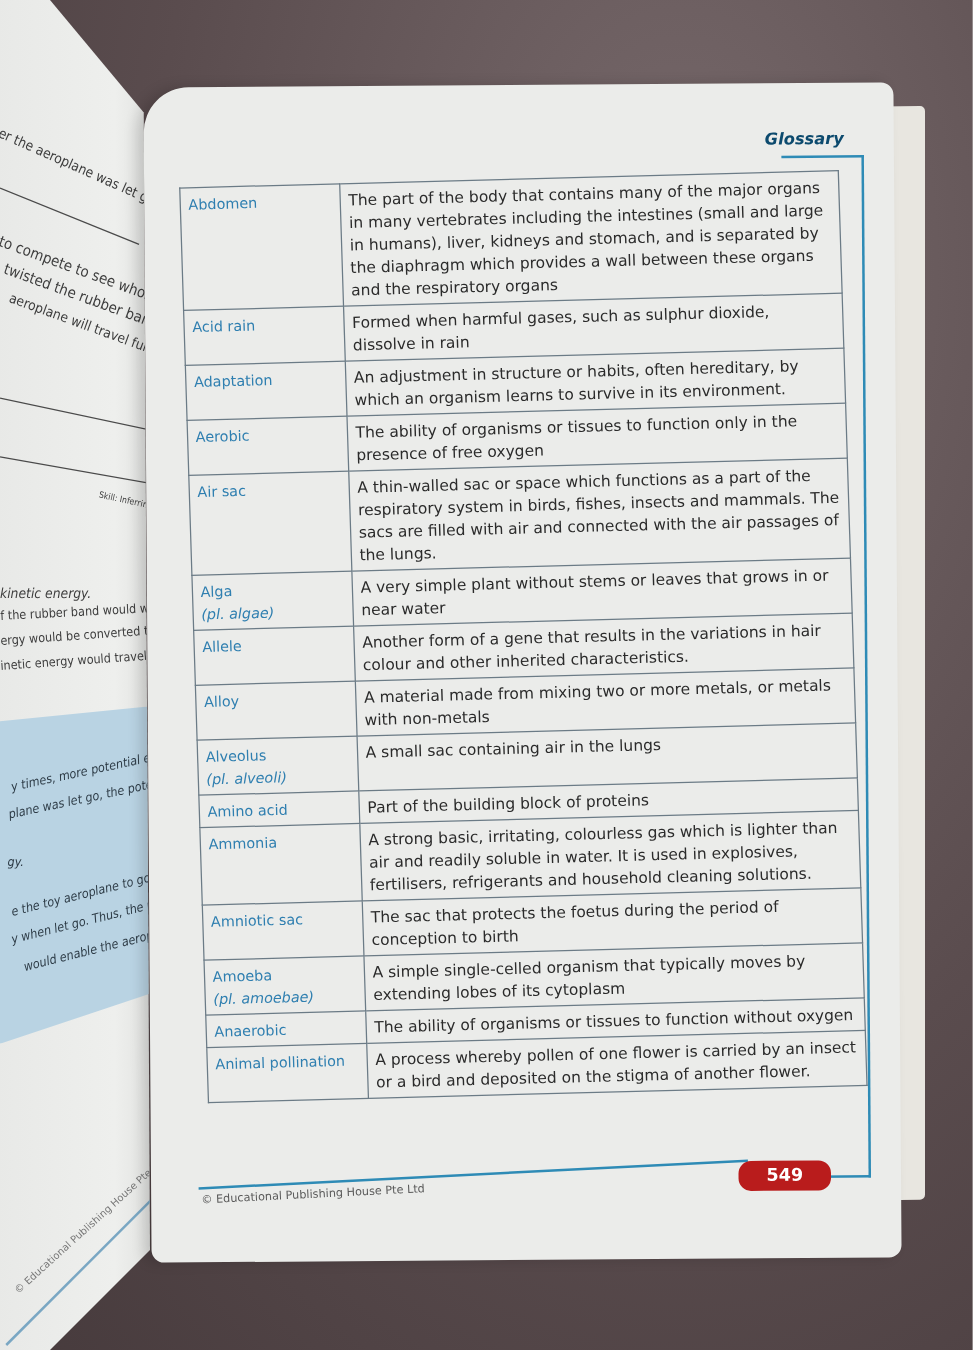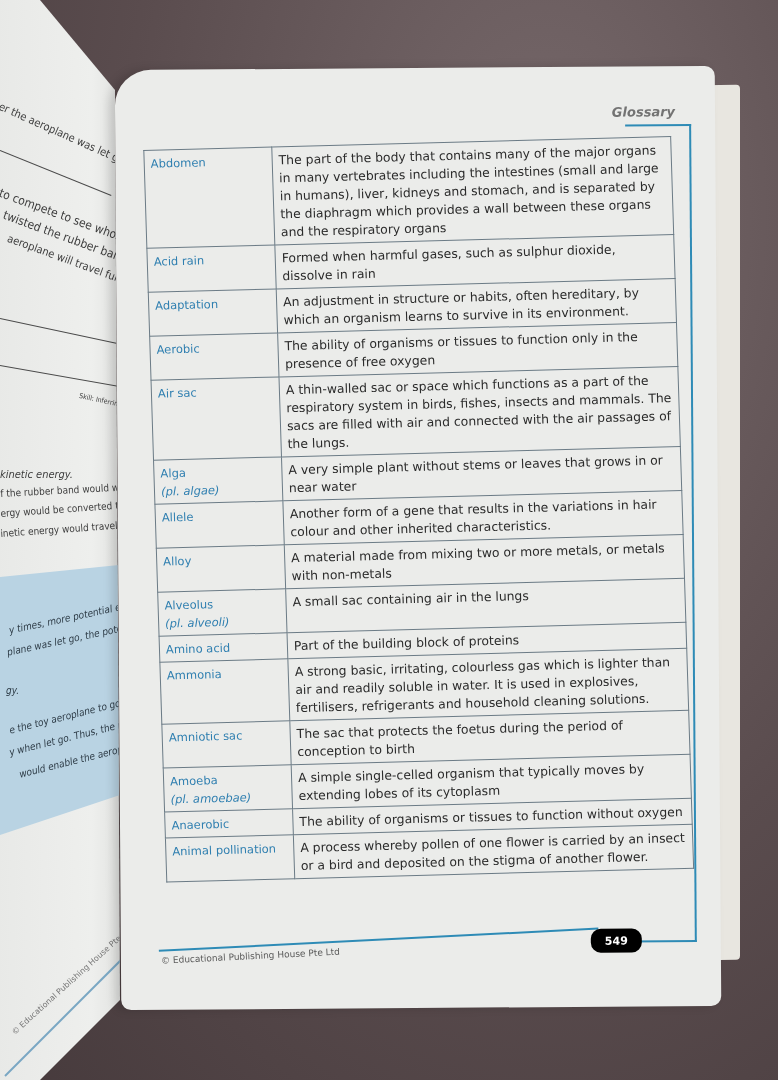--- a/index.html
+++ b/index.html
@@ -48,21 +48,21 @@
   }
   .right-page {
     position: absolute; left: 118px; top: 68px; width: 600px; height: 940px;
     background: #ebecea;
     border-radius: 36px 10px 10px 10px;
     transform: rotate(-0.4deg);
     box-shadow: -6px 0 10px rgba(0,0,0,0.15);
   }
   .glossary-header {
     position: absolute; right: 40px; top: 38px;
-    font-size: 13px; font-style: italic; font-weight: bold; color: #737373;
+    font-size: 13px; font-style: italic; font-weight: bold; color: #0c4a6e;
   }
   .frame {
     position: absolute; left: 510px; top: 58px; width: 66px; height: 818px;
     border-top: 2px solid #2e8bb6; border-right: 2px solid #2e8bb6;
     border-bottom: 2px solid #2e8bb6;
   }
   .glossary-table {
     position: absolute; left: 28px; top: 80px; width: 528px;
     border-collapse: collapse;
     transform: rotate(-1.1deg) skewX(0.3deg); transform-origin: left top;
@@ -81,23 +81,23 @@
   .def-cell { color: #2b2b2b; }
   .page-footer {
     position: absolute; left: 40px; top: 882px;
     font-size: 9px; color: #5a5a5a; transform: rotate(-2.5deg);
   }
   .footer-line {
     position: absolute; left: 38px; top: 880px; width: 440px; height: 2px;
     background: #2e8bb6; transform: rotate(-2.5deg); transform-origin: left center;
   }
   .page-badge {
-    position: absolute; left: 470px; top: 862px; width: 51px; height: 24px;
-    background: #000000; border-radius: 10px;
-    color: #fff; font-size: 11px; font-weight: bold;
+    position: absolute; left: 470px; top: 862px; width: 74px; height: 24px;
+    background: #b91c1c; border-radius: 10px;
+    color: #fff; font-size: 14px; font-weight: bold;
     display: flex; align-items: center; justify-content: center;
   }
 </style>
 </head>
 <body>
 
 <div class="fabric"></div>
 
 <div class="left-page">
   <div id="left-lines">

